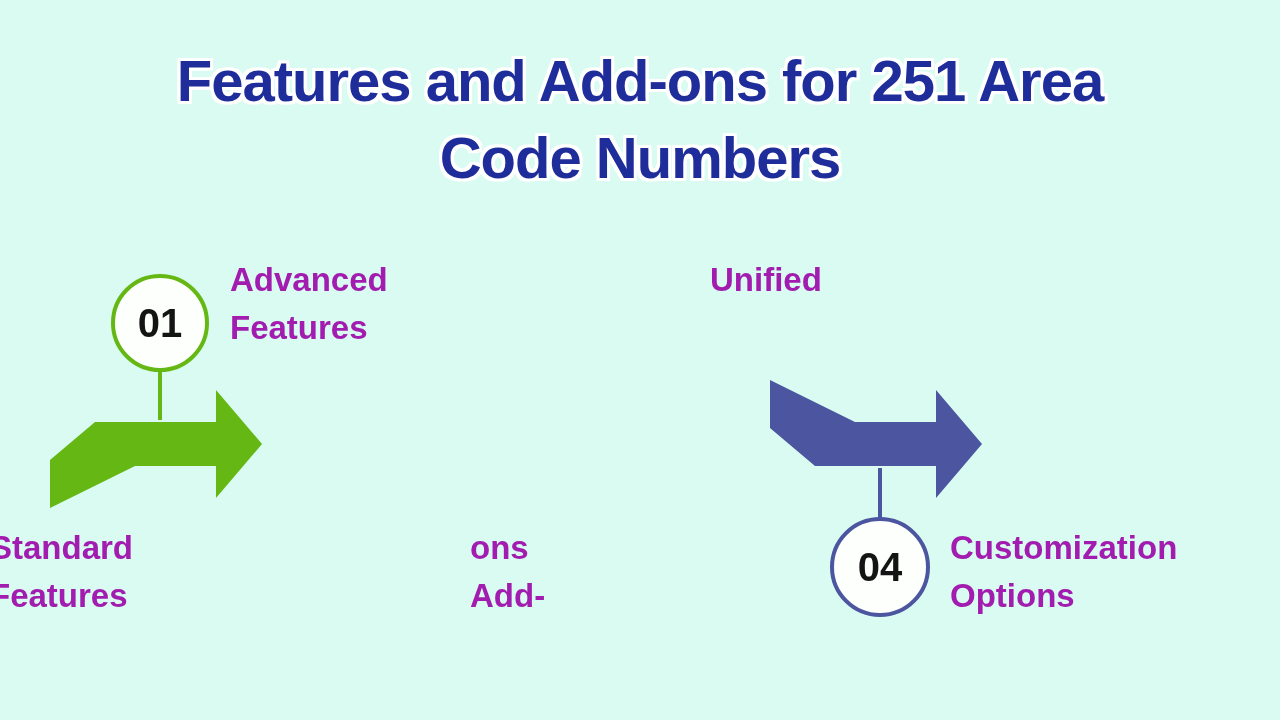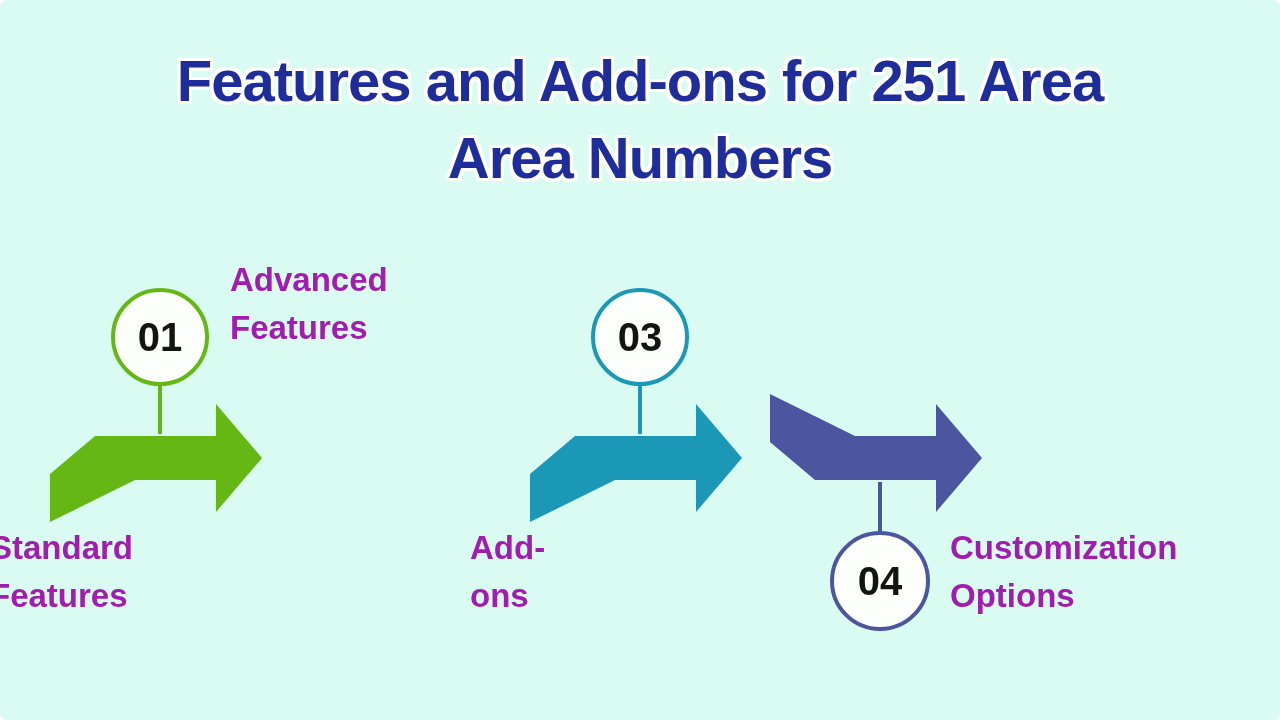--- a/index.html
+++ b/index.html
@@ -3,21 +3,20 @@
 <meta charset="utf-8">
 <style>
   html, body { margin: 0; padding: 0; }
   #canvas {
     position: relative;
     width: 1280px;
     height: 720px;
     background: #d9fbf1;
     overflow: hidden;
     font-family: "Liberation Sans", "DejaVu Sans", sans-serif;
-    border-radius: 7px;
   }
   .title {
     position: absolute;
     top: 42px;
     left: 0;
     width: 1280px;
     text-align: center;
     font-size: 58px;
     font-weight: 800;
     letter-spacing: -1px;
@@ -25,21 +24,21 @@
     color: #1f2d9b;
     text-shadow:
       -3px -3px 0 #ffffff, 3px -3px 0 #ffffff,
       -3px  3px 0 #ffffff, 3px  3px 0 #ffffff,
        0   -3px 0 #ffffff, 0    3px 0 #ffffff,
       -3px  0   0 #ffffff, 3px  0   0 #ffffff;
   }
   .title span { display: block; }
   .step {
     position: absolute;
-    top: 284px;
+    top: 270px;
     width: 240px;
     height: 350px;
   }
   .step svg { display: block; }
   .step text {
     font-family: "Liberation Sans", "DejaVu Sans", sans-serif;
     font-weight: 700;
     font-size: 40px;
     fill: #141414;
   }
@@ -56,63 +55,56 @@
   .label-below { top: 524px; }
   .label-above { top: 256px; }
 </style>
 </head>
 <body>
 
 <div id="canvas">
 
   <div class="title">
     <span>Features and Add-ons for 251 Area</span>
-    <span>Area Numbers</span>
+    <span>Code Numbers</span>
   </div>
 
   <div class="step" style="left:48px">
     <svg width="240" height="350" viewBox="0 0 240 350">
       <polygon points="47,152 168,152 168,120 214,174 168,228 168,196 87,196 2,238 2,190" fill="#65b813"></polygon>
       <line x1="112" y1="100" x2="112" y2="150" stroke-width="4" stroke="#65b813"></line>
       <circle cx="112" cy="53" r="47" fill="#fdfffd" stroke-width="4" stroke="#65b813"></circle>
       <text x="112" y="67" text-anchor="middle">01</text>
     </svg>
   </div>
   <div class="label label-below" style="left:-10px">
     <span>Standard</span>
     <span>Features</span>
   </div>
 
   <div class="label label-above" style="left:230px">
     <span>Advanced</span>
     <span>Features</span>
   </div>
 
-  <div class="step" style="left:528px">
-    <svg width="240" height="350" viewBox="0 0 240 350">
-      <polygon points="47,152 168,152 168,120 214,174 168,228 168,196 87,196 2,238 2,190" fill="#1b98b5"></polygon>
-      <line x1="112" y1="100" x2="112" y2="150" stroke-width="4" stroke="#1b98b5"></line>
-      <circle cx="112" cy="53" r="47" fill="#fdfffd" stroke-width="4" stroke="#1b98b5"></circle>
-      <text x="112" y="67" text-anchor="middle">03</text>
-    </svg>
-  </div>
   <div class="label label-below" style="left:470px">
+    <span>ons</span>
     <span>Add-</span>
-    <span>ons</span>
   </div>
 
   <div class="step" style="left:768px">
     <svg width="240" height="350" viewBox="0 0 240 350">
       <polygon points="47,196 168,196 168,228 214,174 168,120 168,152 87,152 2,110 2,158" fill="#4c55a0"></polygon>
       <line x1="112" y1="198" x2="112" y2="250" stroke-width="4" stroke="#4c55a0"></line>
       <circle cx="112" cy="297" r="48" fill="#fdfffd" stroke-width="4" stroke="#4c55a0"></circle>
       <text x="112" y="311" text-anchor="middle">04</text>
     </svg>
   </div>
   <div class="label label-above" style="left:710px">
+    <span>Unified</span>
   </div>
 
   <div class="label label-below" style="left:950px">
     <span>Customization</span>
     <span>Options</span>
   </div>
 
 </div>
 
 </body></html>

